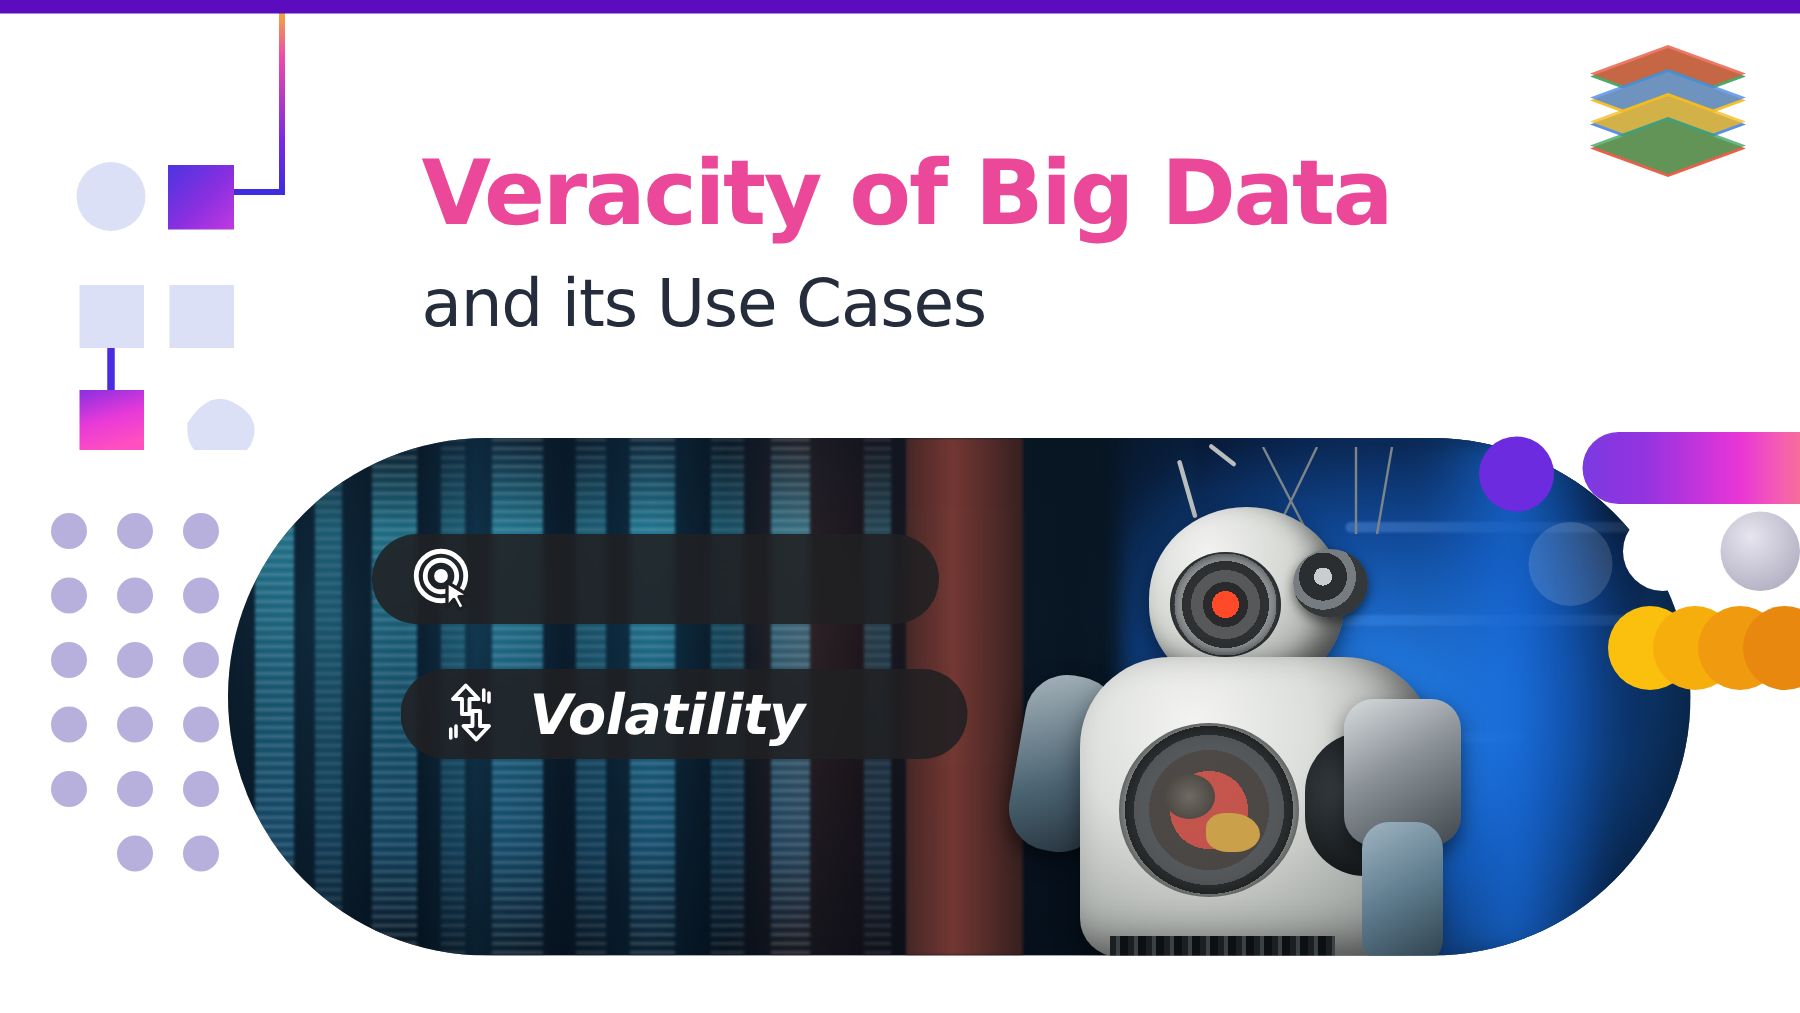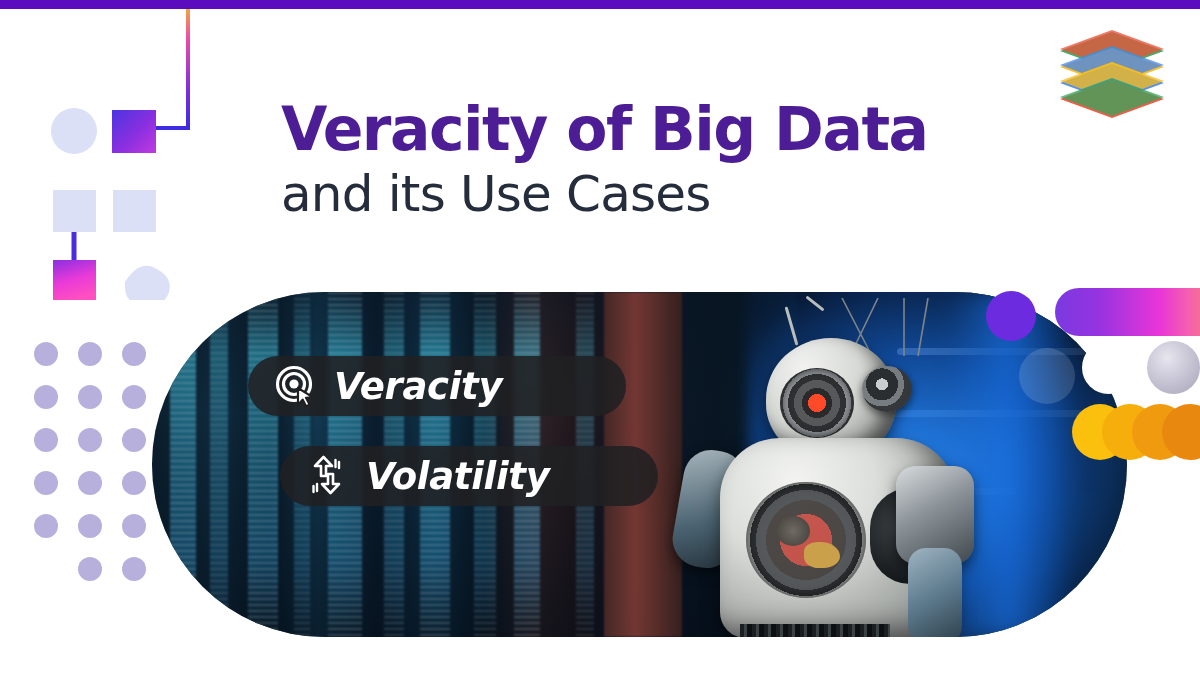--- a/index.html
+++ b/index.html
@@ -185,21 +185,21 @@
     backdrop-filter:blur(2px);
     z-index:20;
   }
   .pill svg { flex:0 0 auto; }
   .pill-label {
     color:#ffffff; font-size:37px; font-weight:700; font-style:italic;
     letter-spacing:-.3px; margin-left:16px; white-space:nowrap;
     font-family:"DejaVu Sans", sans-serif;
   }
   #pill-0 { left:248px; top:356px; width:378px; }
-  #pill-1 { left:280px; top:446px; width:378px; }
+  #pill-1 { left:267px; top:446px; width:378px; }
   #pill-2 { left:312px; top:534px; width:320px; }
 
   
   .purple-circle {
     position:absolute; left:986px; top:291px; width:50px; height:50px; border-radius:50%;
     background:#6d2be0; z-index:18;
   }
   .grad-pill {
     position:absolute; left:1055px; top:288px; width:190px; height:48px;
     border-radius:30px; z-index:18;
@@ -221,27 +221,27 @@
   .orange-row { position:absolute; left:1072px; top:404px; z-index:19; }
   .orange-row span {
     position:absolute; top:0; width:56px; height:56px; border-radius:50%;
   }
 
   
   .headline {
     position:absolute; left:281px; top:99px; z-index:25;
   }
   .h-line1 {
-    color:#4c1d95; font-size:60px; font-weight:700; line-height:1.02;
+    color:#ec4899; font-size:60px; font-weight:700; line-height:1.02;
     letter-spacing:-1.5px; white-space:nowrap;
     font-family:"DejaVu Sans", sans-serif;
   }
   .h-line2 {
-    color:#252d3c; font-size:50px; font-weight:400; line-height:1.05;
-    letter-spacing:-.8px; white-space:nowrap; margin-top:8px;
+    color:#252d3c; font-size:44px; font-weight:400; line-height:1.05;
+    letter-spacing:-.8px; white-space:nowrap; margin-top:20px;
     font-family:"DejaVu Sans", sans-serif;
   }
 
   
   .logo { position:absolute; left:1040px; top:28px; width:150px; height:130px; z-index:25; }
   .logo-mark { position:absolute; left:12px; top:0; width:120px; height:92px; }
   .logo-text {
     position:absolute; left:0; top:92px; width:150px;
     text-align:center; color:#1c1c1c; font-size:20.5px; font-weight:700;
     letter-spacing:.4px; font-family:"Liberation Sans", sans-serif;
@@ -369,21 +369,20 @@
     </div>
   </div>
 
   <div class="pill" id="pill-0">
     <svg width="44" height="44" viewBox="0 0 44 44">
       <circle cx="20" cy="20" r="16.5" fill="none" stroke="#fff" stroke-width="3.2"></circle>
       <circle cx="20" cy="20" r="10.5" fill="none" stroke="#fff" stroke-width="3.2"></circle>
       <circle cx="20" cy="20" r="4.6" fill="#fff"></circle>
       <path d="M24 24 L24 41 L28.6 35.6 L32.2 42.4 L35.6 40.4 L32 33.8 L39 33.4 Z" fill="#fff" stroke="#202022" stroke-width="2.2" stroke-linejoin="round"></path>
     </svg>
-    <span class="pill-label">Veracity</span>
   </div>
 
   <div class="pill" id="pill-1">
     <svg width="44" height="44" viewBox="0 0 44 44">
       <path d="M15 22 L15 12 L9 12 L17.5 3 L26 12 L20 12 L20 22 Z" fill="none" stroke="#fff" stroke-width="2.6" stroke-linejoin="round"></path>
       <path d="M27 20 L27 30 L33 30 L24.5 39 L16 30 L22 30 L22 20 Z" fill="none" stroke="#fff" stroke-width="2.6" stroke-linejoin="round"></path>
       <path d="M29.5 6 L29.5 13 M33 8 L33 14 M11 30 L11 37 M7.5 32 L7.5 38" stroke="#fff" stroke-width="2.4" stroke-linecap="round"></path>
     </svg>
     <span class="pill-label">Volatility</span>
   </div>

